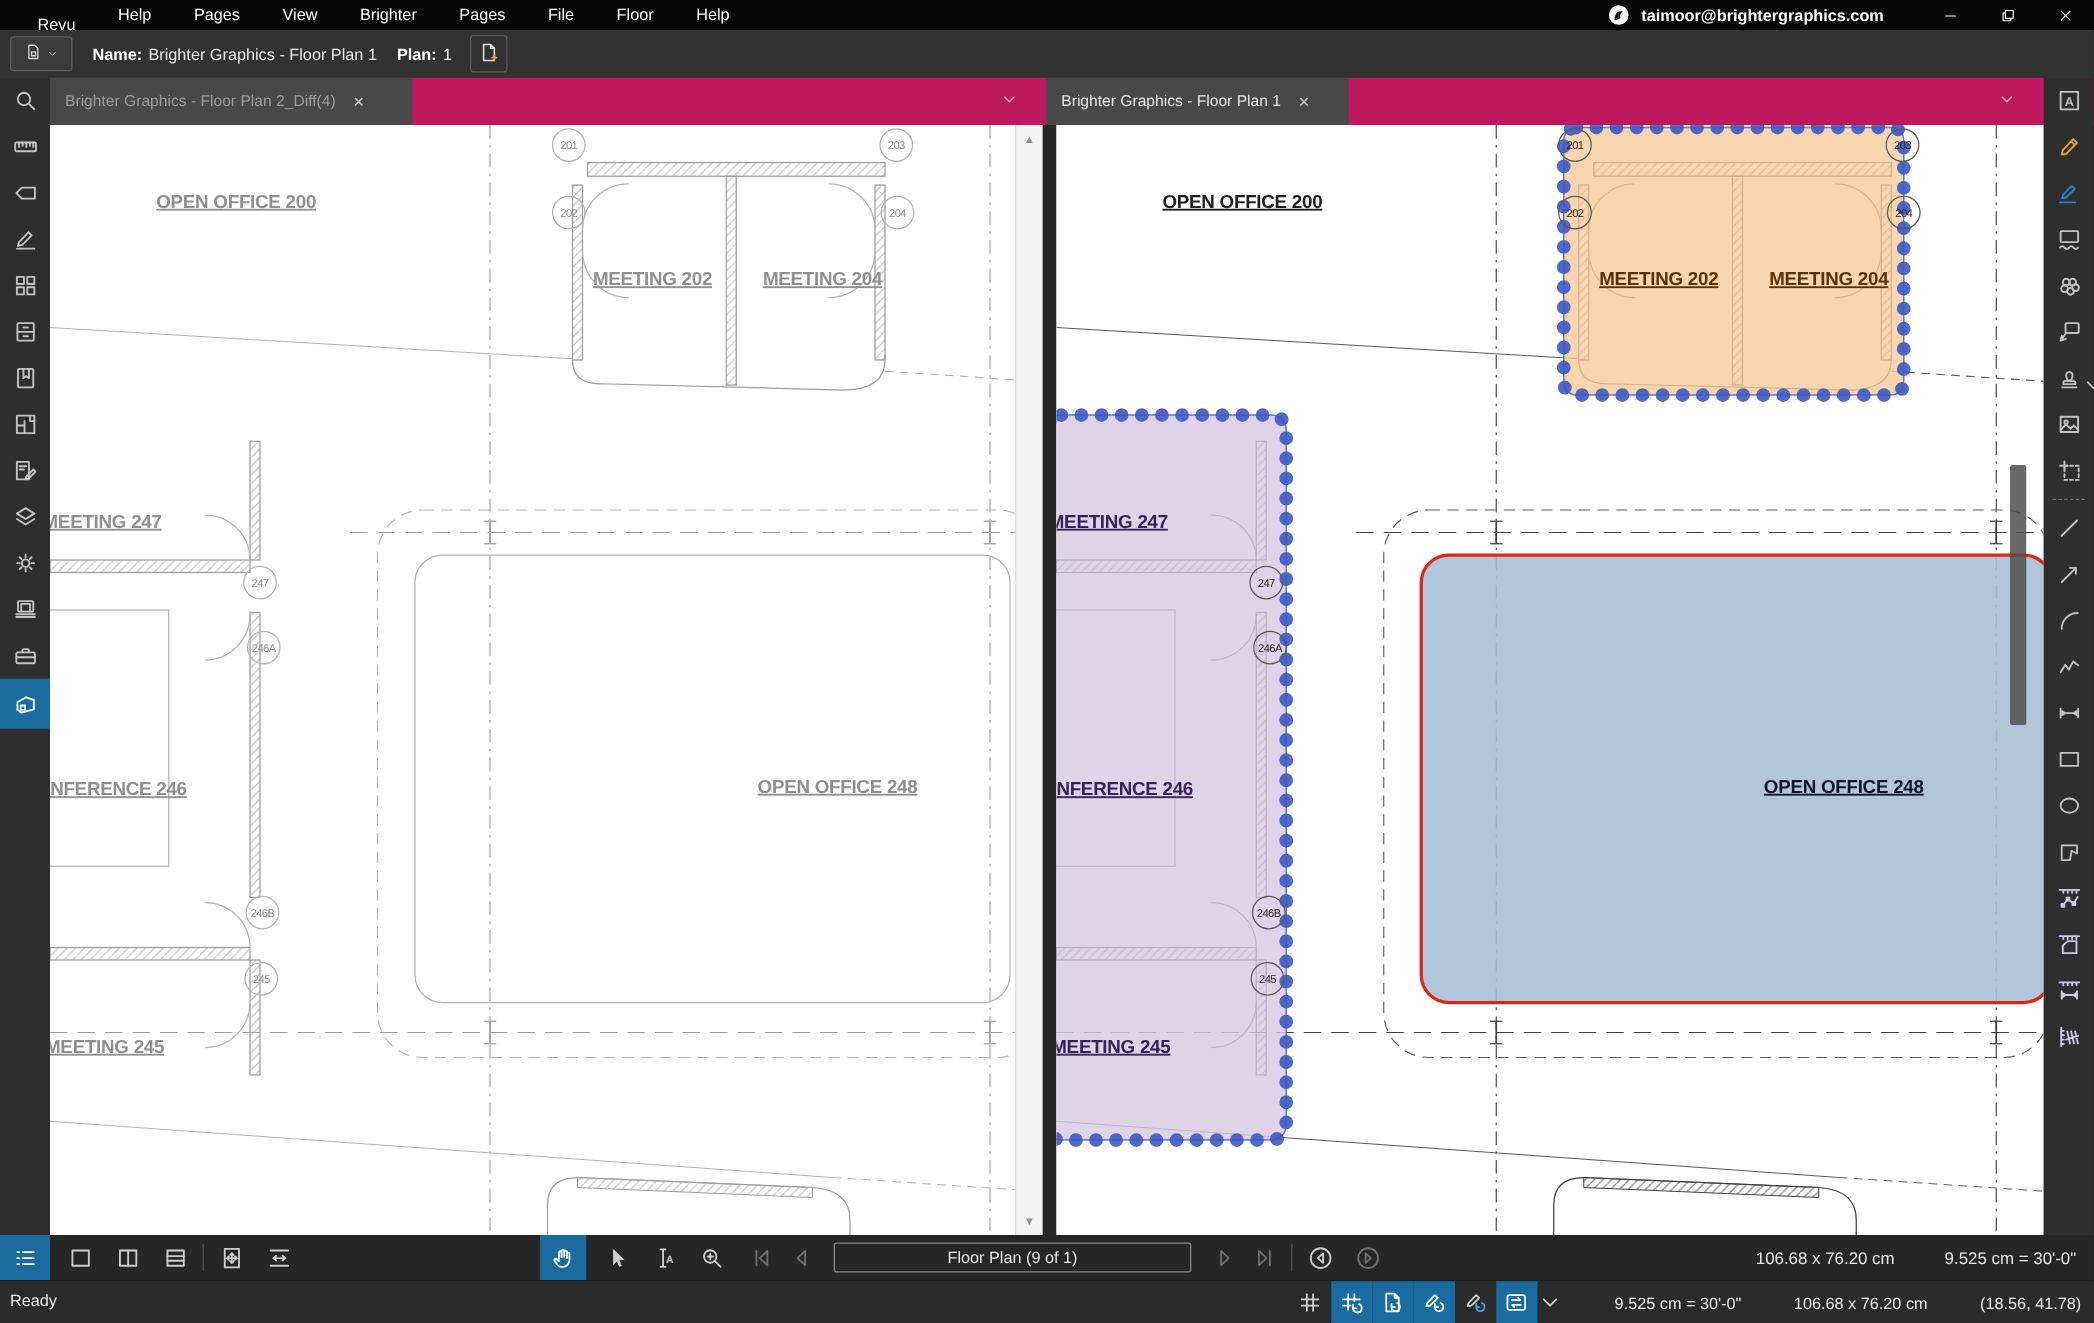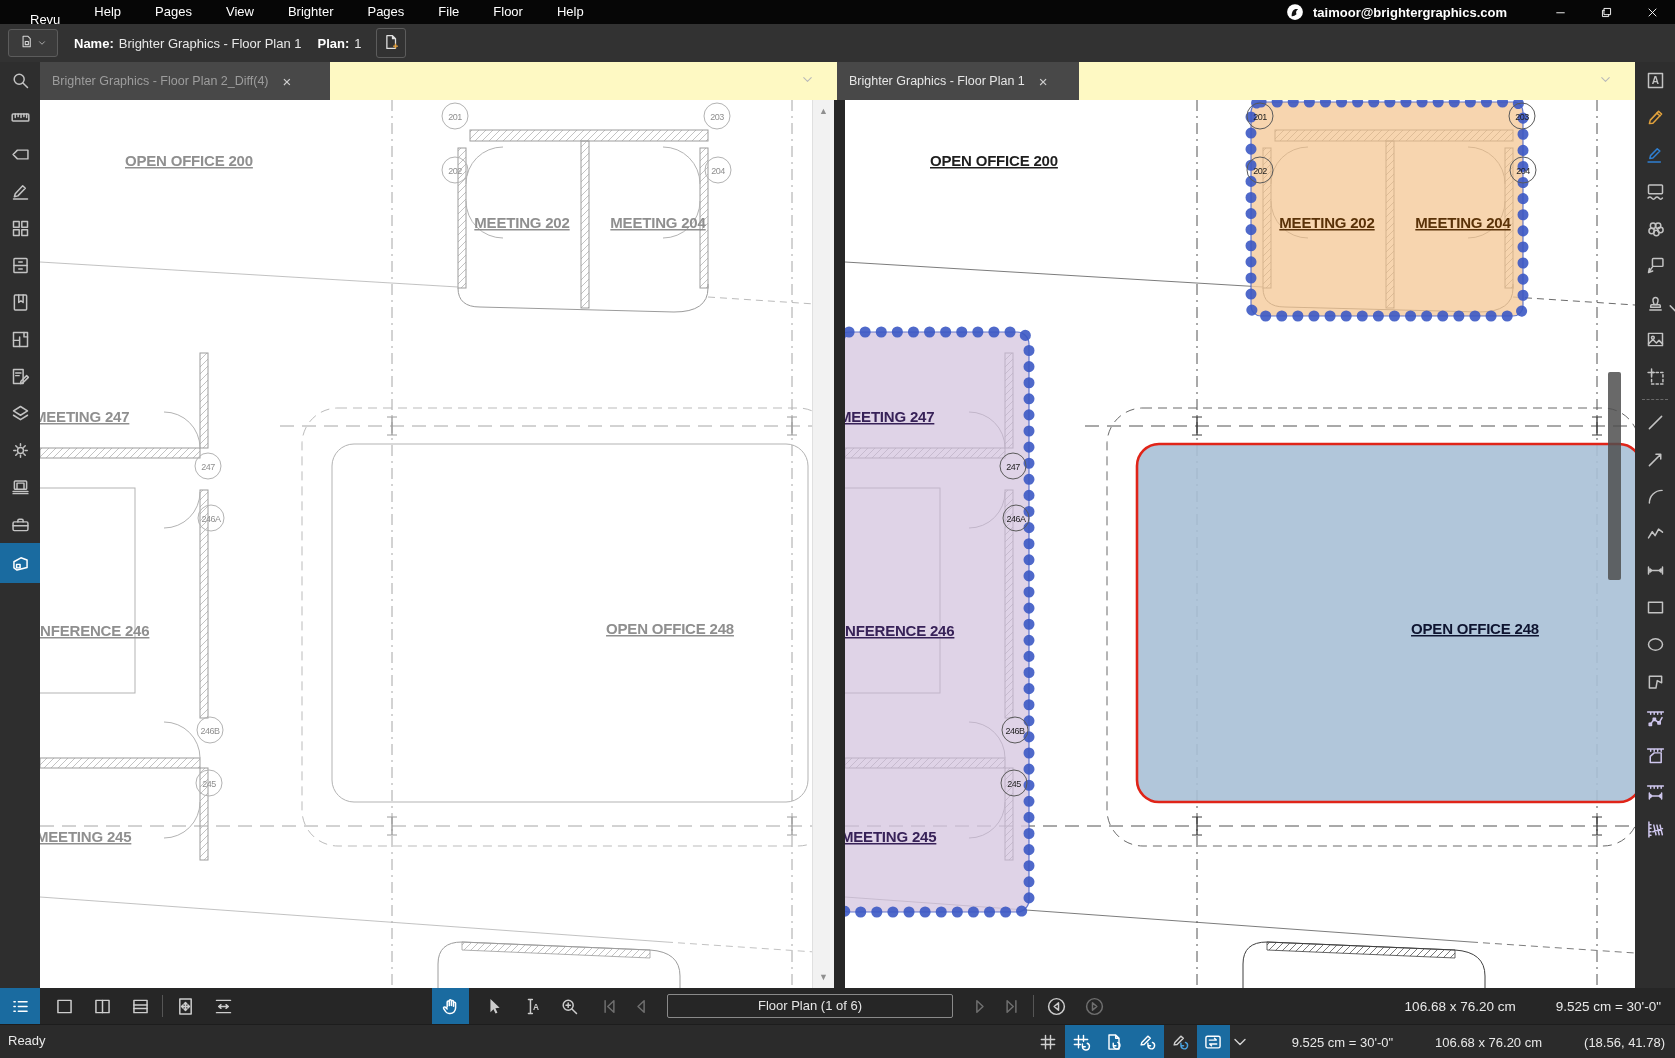--- a/index.html
+++ b/index.html
@@ -25,21 +25,21 @@
     background:#3b3b3b; display:flex; align-items:center; justify-content:center; gap:3px; color:#d6d6d6; }
   .combo svg { width:15px; height:15px; }
   .combo .chev svg { width:10px; height:10px; }
   .doclabel { font-weight:bold; color:#fff; margin-left:16px; }
   .docval { margin-left:5px; }
   .newdoc { margin-left:14px; width:30px; height:30px; border:1px solid #5c5c5c; border-radius:3px;
     display:flex; align-items:center; justify-content:center; color:#e0e0e0; }
   .newdoc svg { width:18px; height:18px; }
 
   
-  .tabbar { position:absolute; left:0; top:62px; width:1675px; height:38px; background:#fef9c3; z-index:10; }
+  .tabbar { position:absolute; left:0; top:62px; width:1675px; height:38px; background:#be185d; z-index:10; }
   .tab { position:absolute; top:0; height:38px; background:#484848; display:flex; align-items:center;
     padding:0 12px; font-size:12.5px; gap:14px; }
   .tab-close { color:#d0d0d0; font-size:15px; line-height:1; }
   .tab-chev { position:absolute; top:10px; width:18px; height:18px; color:#b9b9b9; }
   .tab-chev svg { width:15px; height:15px; }
 
   
   .side { position:absolute; top:62px; width:40px; height:926px; background:#2e2e2e; z-index:12;
     display:flex; flex-direction:column; align-items:center; }
   .side.left { left:0; }
@@ -621,21 +621,21 @@
         <svg viewBox="0 0 24 24" fill="none" stroke="currentColor" stroke-width="1.7" stroke-linecap="round" stroke-linejoin="round">
           <path d="M7 5.5 v13"></path>
           <path d="M17 5.5 L10 12 l7 6.5 Z"></path>
         </svg>
       </span>
     <span class="bbtn dim">
         <svg viewBox="0 0 24 24" fill="none" stroke="currentColor" stroke-width="1.7" stroke-linecap="round" stroke-linejoin="round">
           <path d="M15 5.5 L8 12 l7 6.5 Z"></path>
         </svg>
       </span>
-    <div class="pagebox">Floor Plan (1 of 6)</div>
+    <div class="pagebox">Floor Plan (9 of 1)</div>
     <span class="bbtn dim">
         <svg viewBox="0 0 24 24" fill="none" stroke="currentColor" stroke-width="1.7" stroke-linecap="round" stroke-linejoin="round">
           <path d="M9 5.5 L16 12 l-7 6.5 Z"></path>
         </svg>
       </span>
     <span class="bbtn dim">
         <svg viewBox="0 0 24 24" fill="none" stroke="currentColor" stroke-width="1.7" stroke-linecap="round" stroke-linejoin="round">
           <path d="M17 5.5 v13"></path>
           <path d="M7 5.5 L14 12 l-7 6.5 Z"></path>
         </svg>

